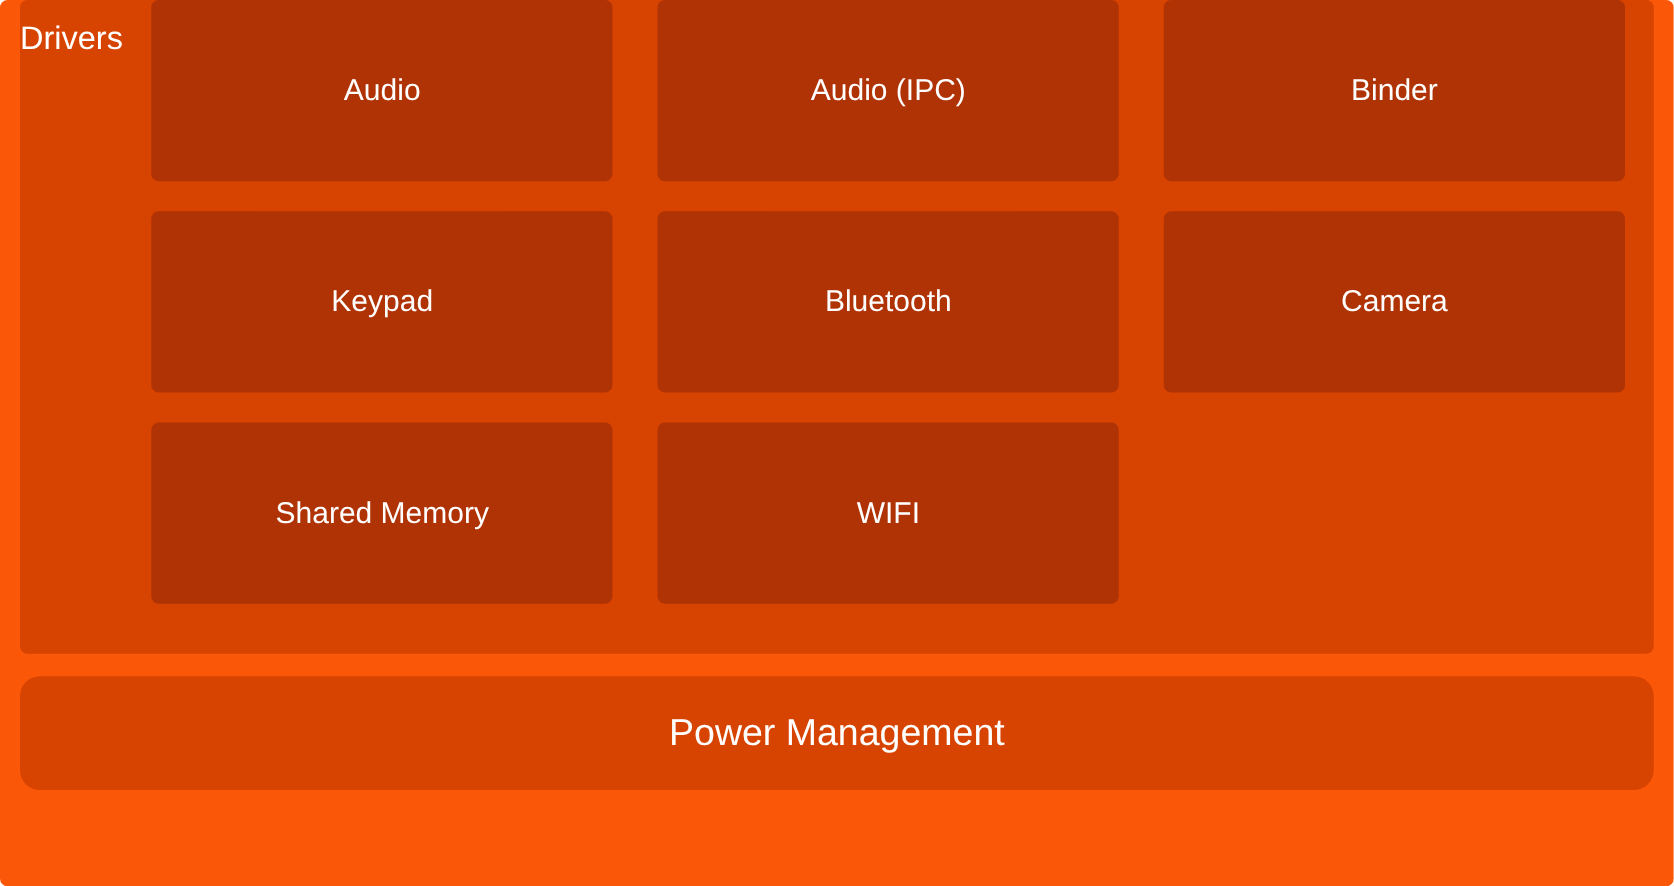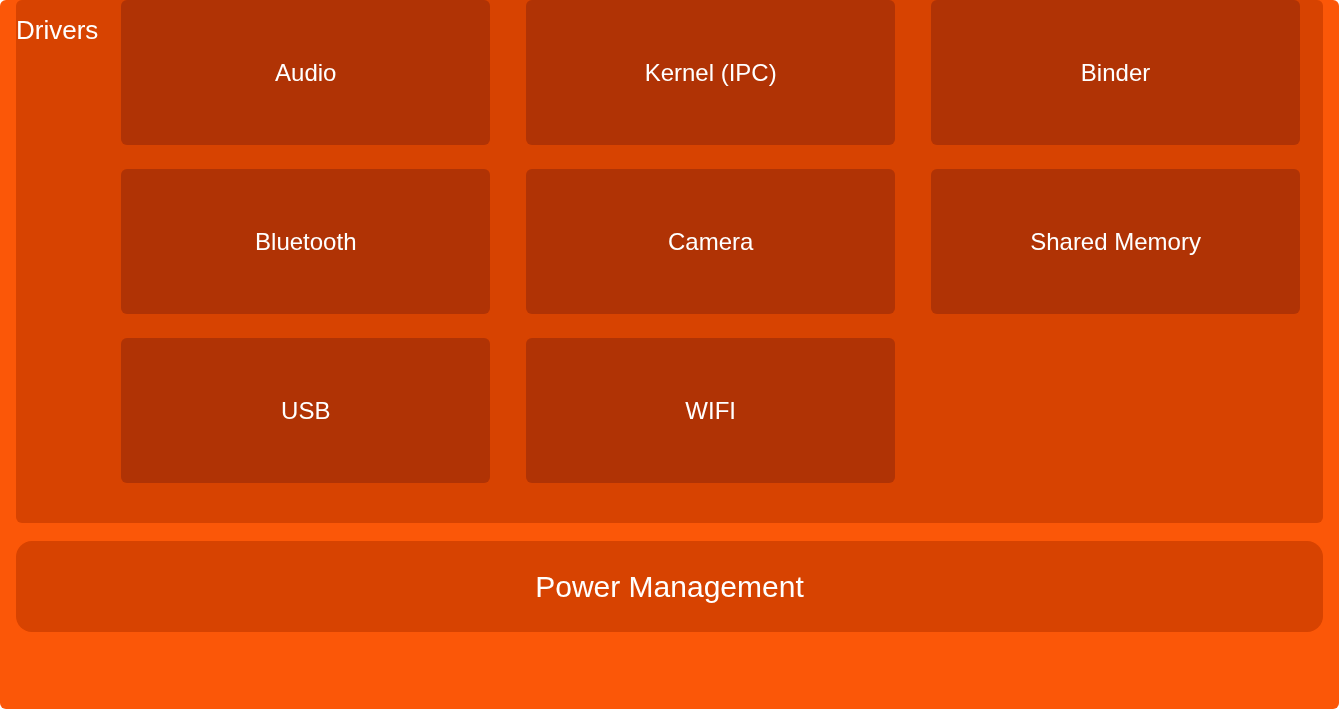--- a/index.html
+++ b/index.html
@@ -80,24 +80,24 @@
 </head>
 <body>
 
 <div class="kernel">
 
   <div class="drivers">
     <div class="drivers-title">Drivers</div>
 
     <div class="drivers-grid">
       <div class="driver-box">Audio</div>
-      <div class="driver-box">Kernel (IPC)</div>
+      <div class="driver-box">Audio (IPC)</div>
       <div class="driver-box">Binder</div>
+      <div class="driver-box">Keypad</div>
       <div class="driver-box">Bluetooth</div>
       <div class="driver-box">Camera</div>
       <div class="driver-box">Shared Memory</div>
-      <div class="driver-box">USB</div>
       <div class="driver-box">WIFI</div>
     </div>
   </div>
 
   <div class="power">Power Management</div>
 </div>
 
 </body></html>

